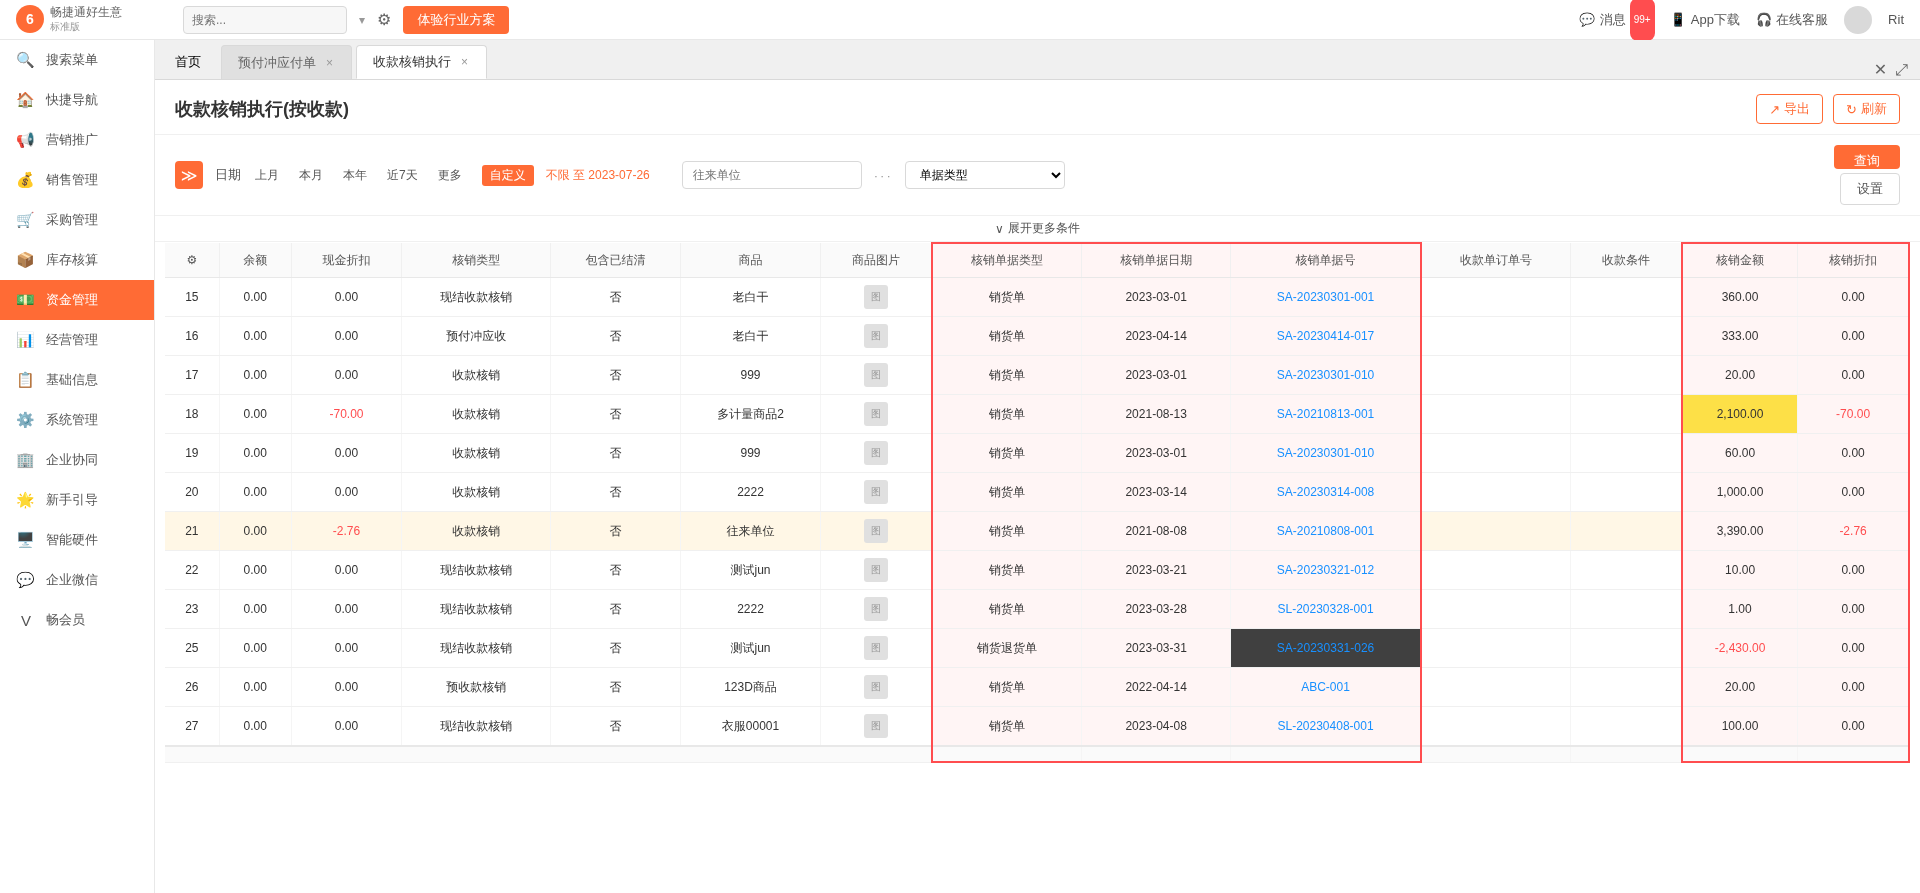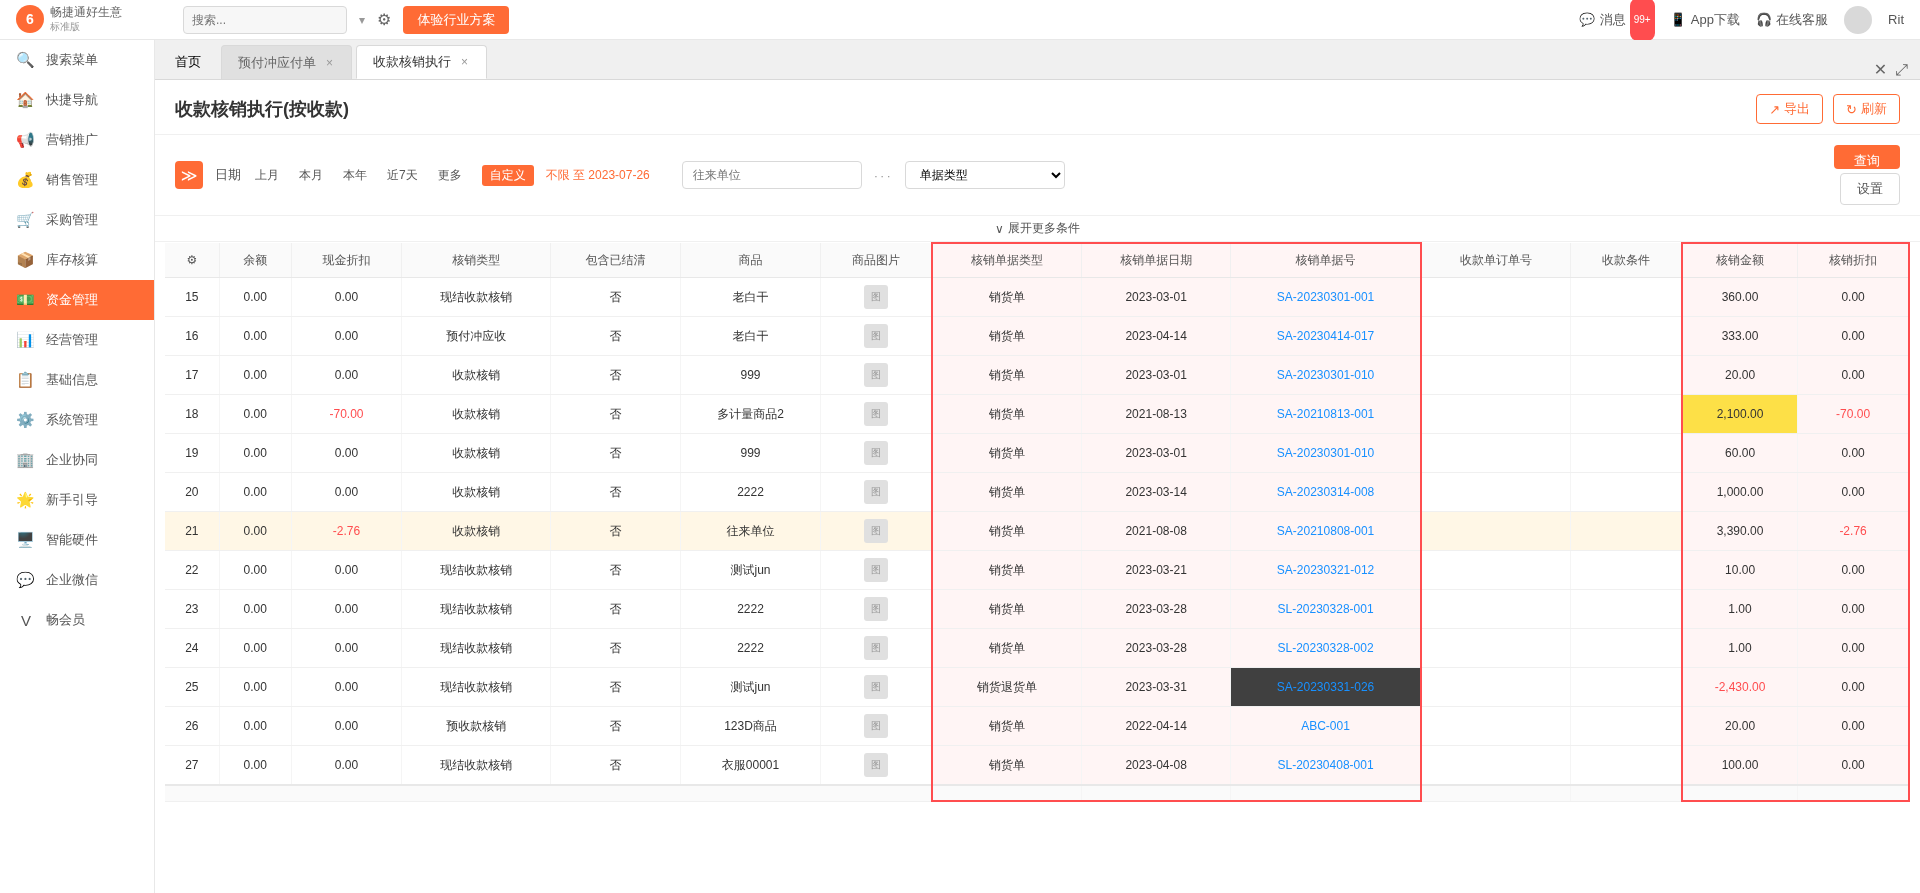--- a/index.html
+++ b/index.html
@@ -432,38 +432,20 @@
                 </td>
       <td style="border-left:2px solid #ff4d4f;background:#fff5f5;">销货单</td>
       <td style="background:#fff5f5;">2023-03-28</td>
       <td style="border-right:2px solid #ff4d4f;background:#fff5f5;"><a class="link">SL-20230328-001</a></td>
       <td></td>
       <td></td>
       <td style="border-left:2px solid #ff4d4f;background:#fff5f5;">1.00</td>
       <td style="border-right:2px solid #ff4d4f;background:#fff5f5;">0.00</td>
     </tr>
               <tr>
-      <td>24</td>
-      <td>0.00</td>
-      <td style="">0.00</td>
-      <td>现结收款核销</td>
-      <td>否</td>
-      <td>2222</td>
-      <td>
-                  <div style="width:24px;height:24px;background:#e0e0e0;border-radius:3px;margin:auto;display:flex;align-items:center;justify-content:center;font-size:10px;color:#999;">图</div>
-                </td>
-      <td style="border-left:2px solid #ff4d4f;background:#fff5f5;">销货单</td>
-      <td style="background:#fff5f5;">2023-03-28</td>
-      <td style="border-right:2px solid #ff4d4f;background:#fff5f5;"><a class="link">SL-20230328-002</a></td>
-      <td></td>
-      <td></td>
-      <td style="border-left:2px solid #ff4d4f;background:#fff5f5;">1.00</td>
-      <td style="border-right:2px solid #ff4d4f;background:#fff5f5;">0.00</td>
-    </tr>
-              <tr>
       <td>25</td>
       <td>0.00</td>
       <td style="">0.00</td>
       <td>现结收款核销</td>
       <td>否</td>
       <td>测试jun</td>
       <td>
                   <div style="width:24px;height:24px;background:#e0e0e0;border-radius:3px;margin:auto;display:flex;align-items:center;justify-content:center;font-size:10px;color:#999;">图</div>
                 </td>
       <td style="border-left:2px solid #ff4d4f;background:#fff5f5;">销货退货单</td>

